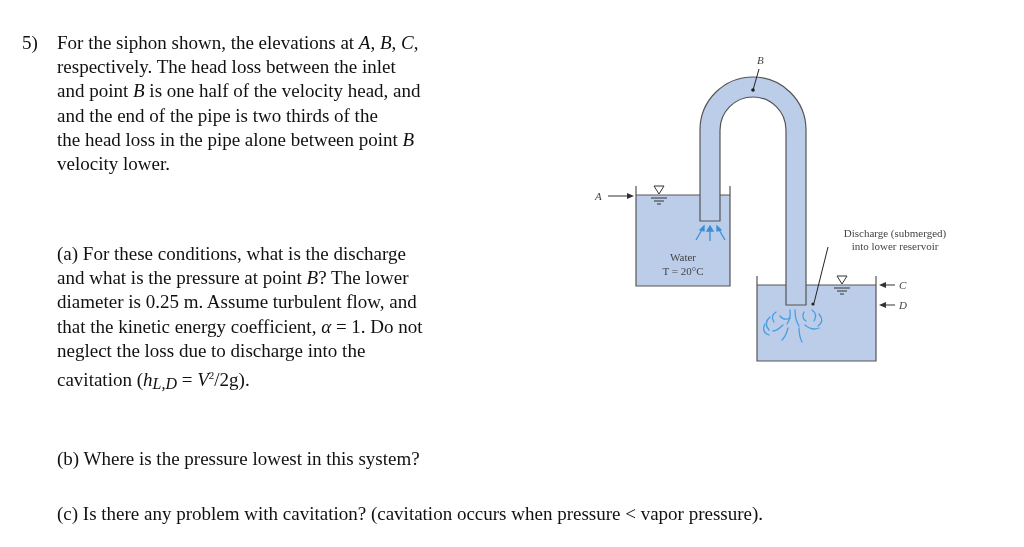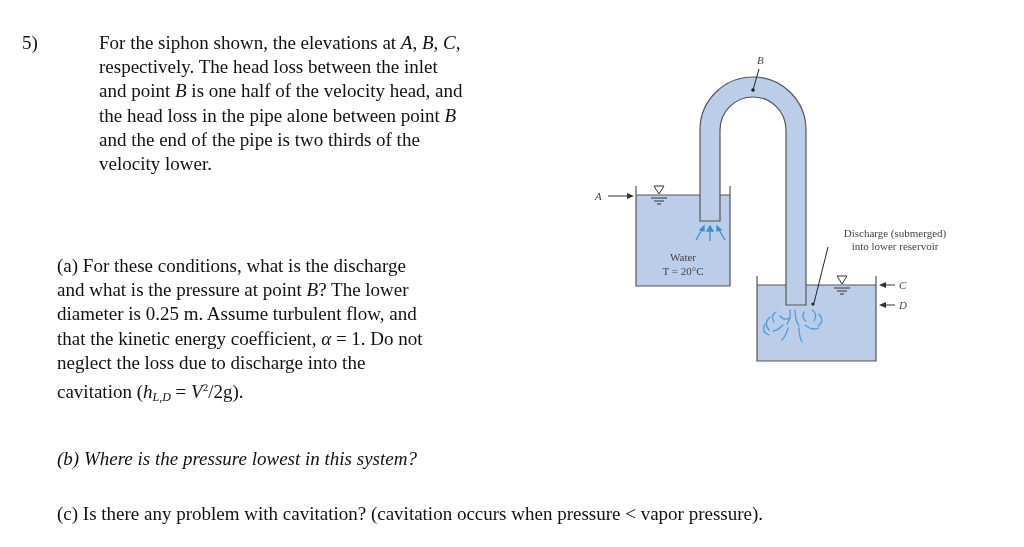--- a/index.html
+++ b/index.html
@@ -1,41 +1,41 @@
 <!DOCTYPE html>
 <html><head>
   <meta charset="utf-8">
   <style>
     html, body { margin: 0; padding: 0; background: #ffffff; }
     body { width: 1024px; height: 547px; position: relative; overflow: hidden; font-family: "DejaVu Serif", "Liberation Serif", serif; color: #111; }
     .problem-number { position: absolute; left: 22px; top: 31px; font-size: 19px; line-height: 24px; font-family: "Liberation Serif", serif; }
     .text-block { position: absolute; left: 57px; font-size: 19px; line-height: 24.2px; font-family: "Liberation Serif", serif; white-space: nowrap; }
-    .intro { top: 31px; margin-left: 42px; }
-    .part-a { top: 254px; }
-    .part-b { top: 447px; left: 57px; font-style: italic; }
+    .intro { top: 31px; }
+    .part-a { top: 242px; }
+    .part-b { top: 447px; left: 57px; }
     .part-c { top: 502px; left: 57px; }
     .line { display: block; height: 24.2px; }
     .it { font-style: italic; }
-    .sub { font-size: 12px; font-style: italic; vertical-align: -3px; }
+    .sub { font-size: 16px; font-style: italic; vertical-align: -3px; }
     .sup { font-size: 11px; vertical-align: 7px; }
     .diagram { position: absolute; left: 590px; top: 40px; width: 420px; height: 360px; }
     .diagram svg { width: 420px; height: 360px; display: block; }
     .dlabel { font-family: "Liberation Serif", serif; fill: #444; }
   </style>
 </head>
 <body>
 
 <div class="problem-number">5)</div>
 
 <div class="text-block intro" id="intro">
     <span class="line"><span>For the siphon shown, the elevations at </span><span class="it">A</span><span>, </span><span class="it">B</span><span>, </span><span class="it">C</span><span>,</span></span>
     <span class="line"><span>respectively. The head loss between the inlet</span></span>
     <span class="line"><span>and point </span><span class="it">B</span><span> is one half of the velocity head, and</span></span>
+    <span class="line"><span>and the end of the pipe is two thirds of the</span></span>
     <span class="line"><span>the head loss in the pipe alone between point </span><span class="it">B</span></span>
-    <span class="line"><span>and the end of the pipe is two thirds of the</span></span>
     <span class="line"><span>velocity lower.</span></span>
   </div>
 
 <div class="text-block part-a">
   <span class="line">(a) For these conditions, what is the discharge</span>
   <span class="line"><span>and what is the pressure at point </span><span class="it">B</span><span>? The lower</span></span>
   <span class="line">diameter is 0.25 m. Assume turbulent flow, and</span>
   <span class="line"><span>that the kinetic energy coefficient, </span><span class="it">α</span><span> = 1. Do not</span></span>
   <span class="line">neglect the loss due to discharge into the</span>
   <span class="line"><span>cavitation (</span><span class="it">h</span><span class="sub">L,D</span><span> = </span><span class="it">V</span><span class="sup">2</span><span>/2g).</span></span>

